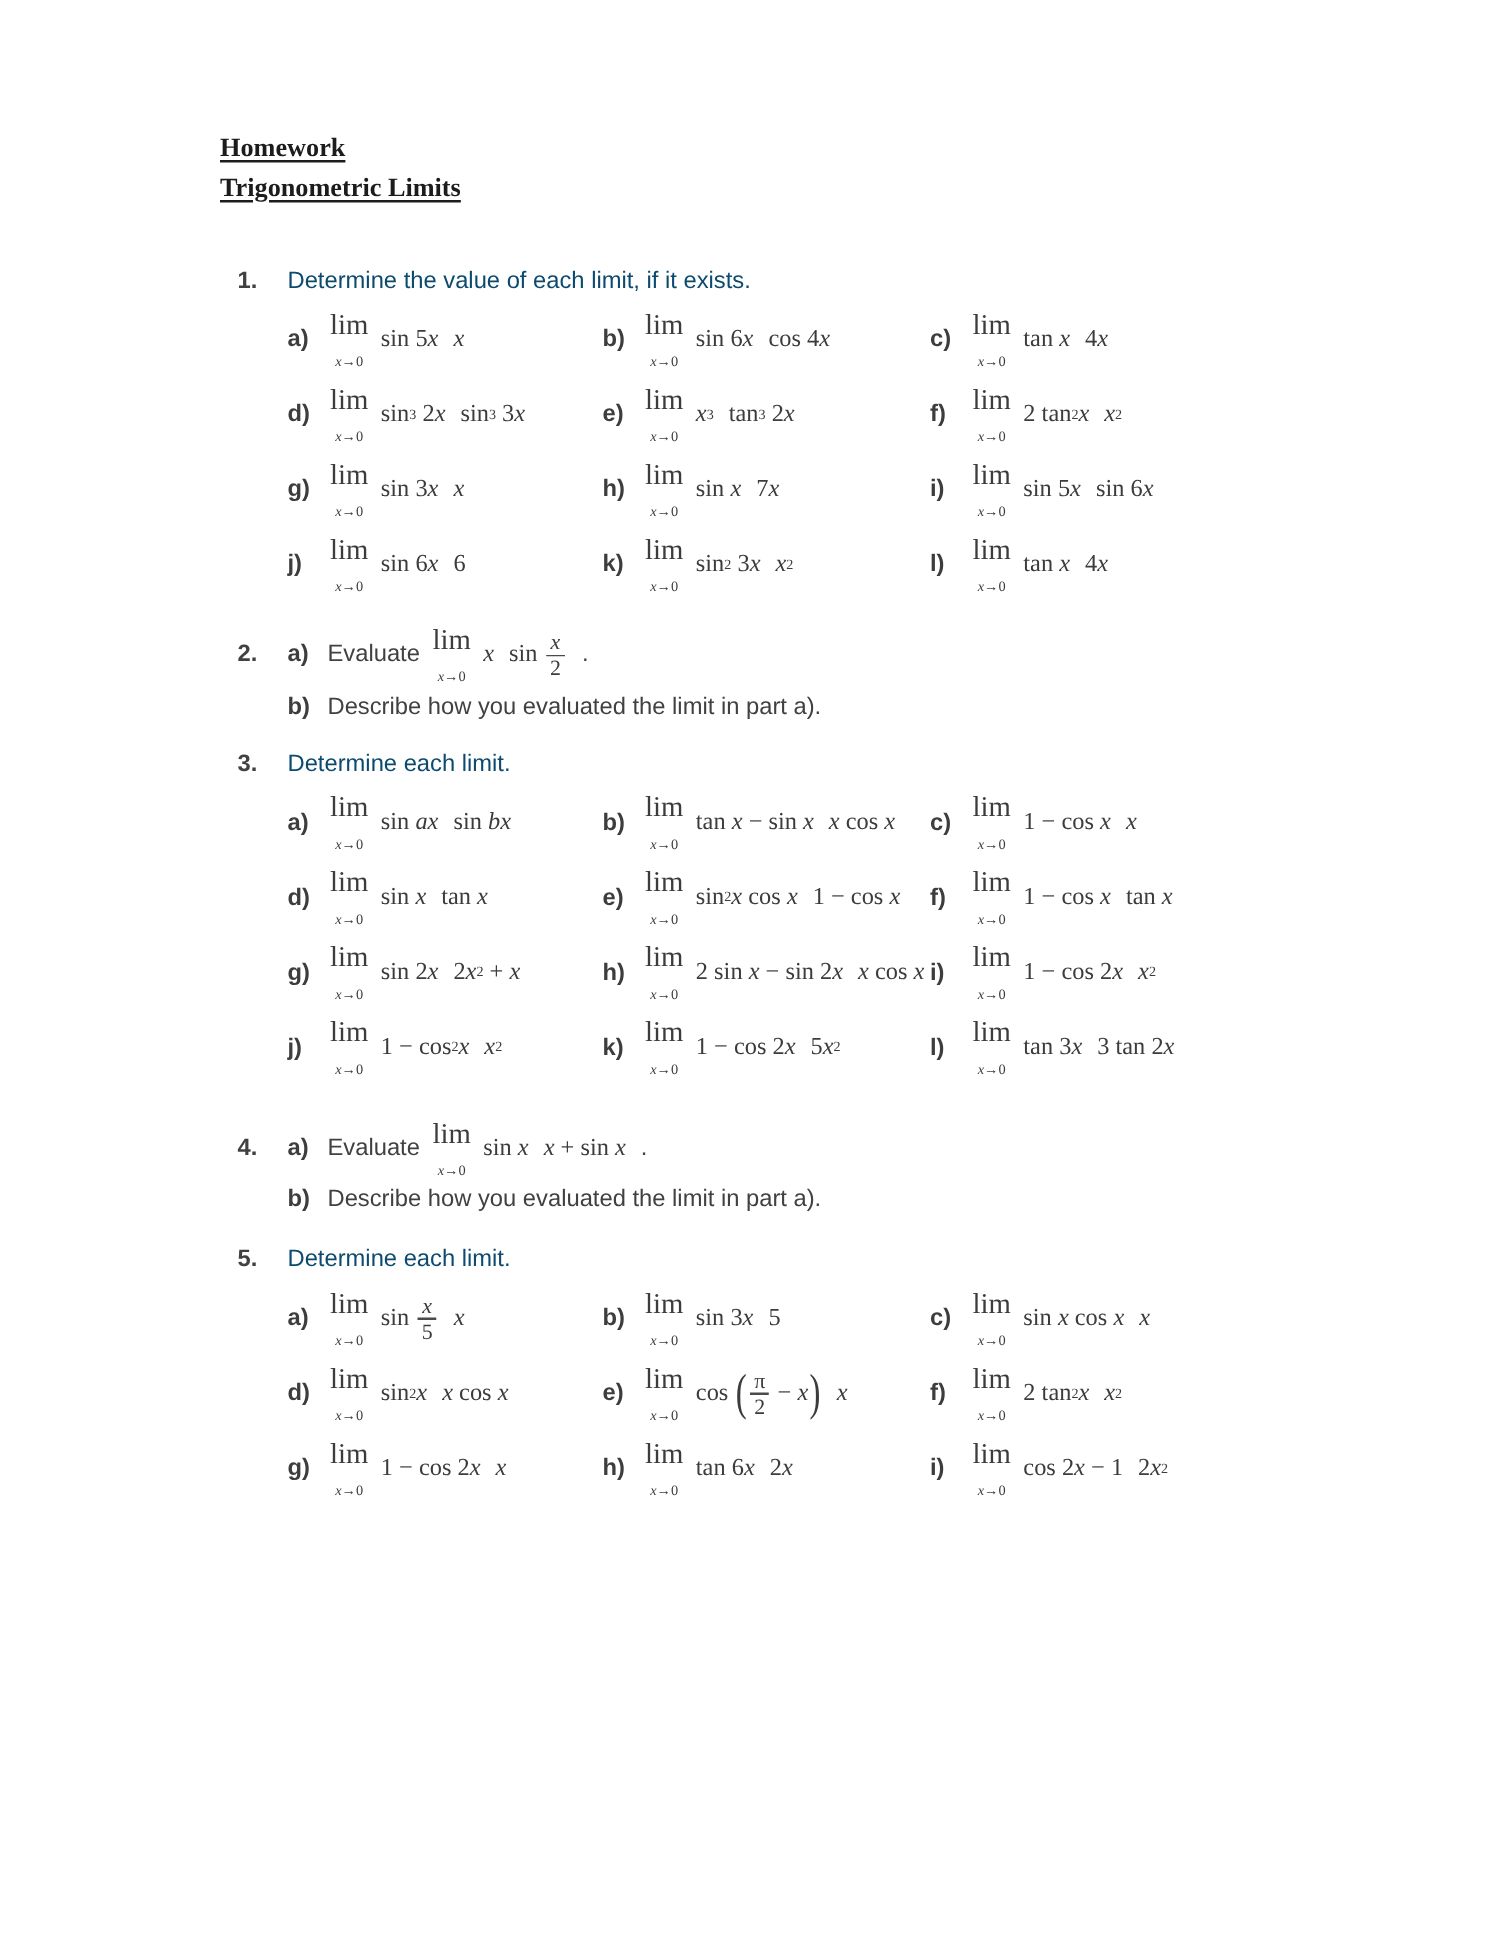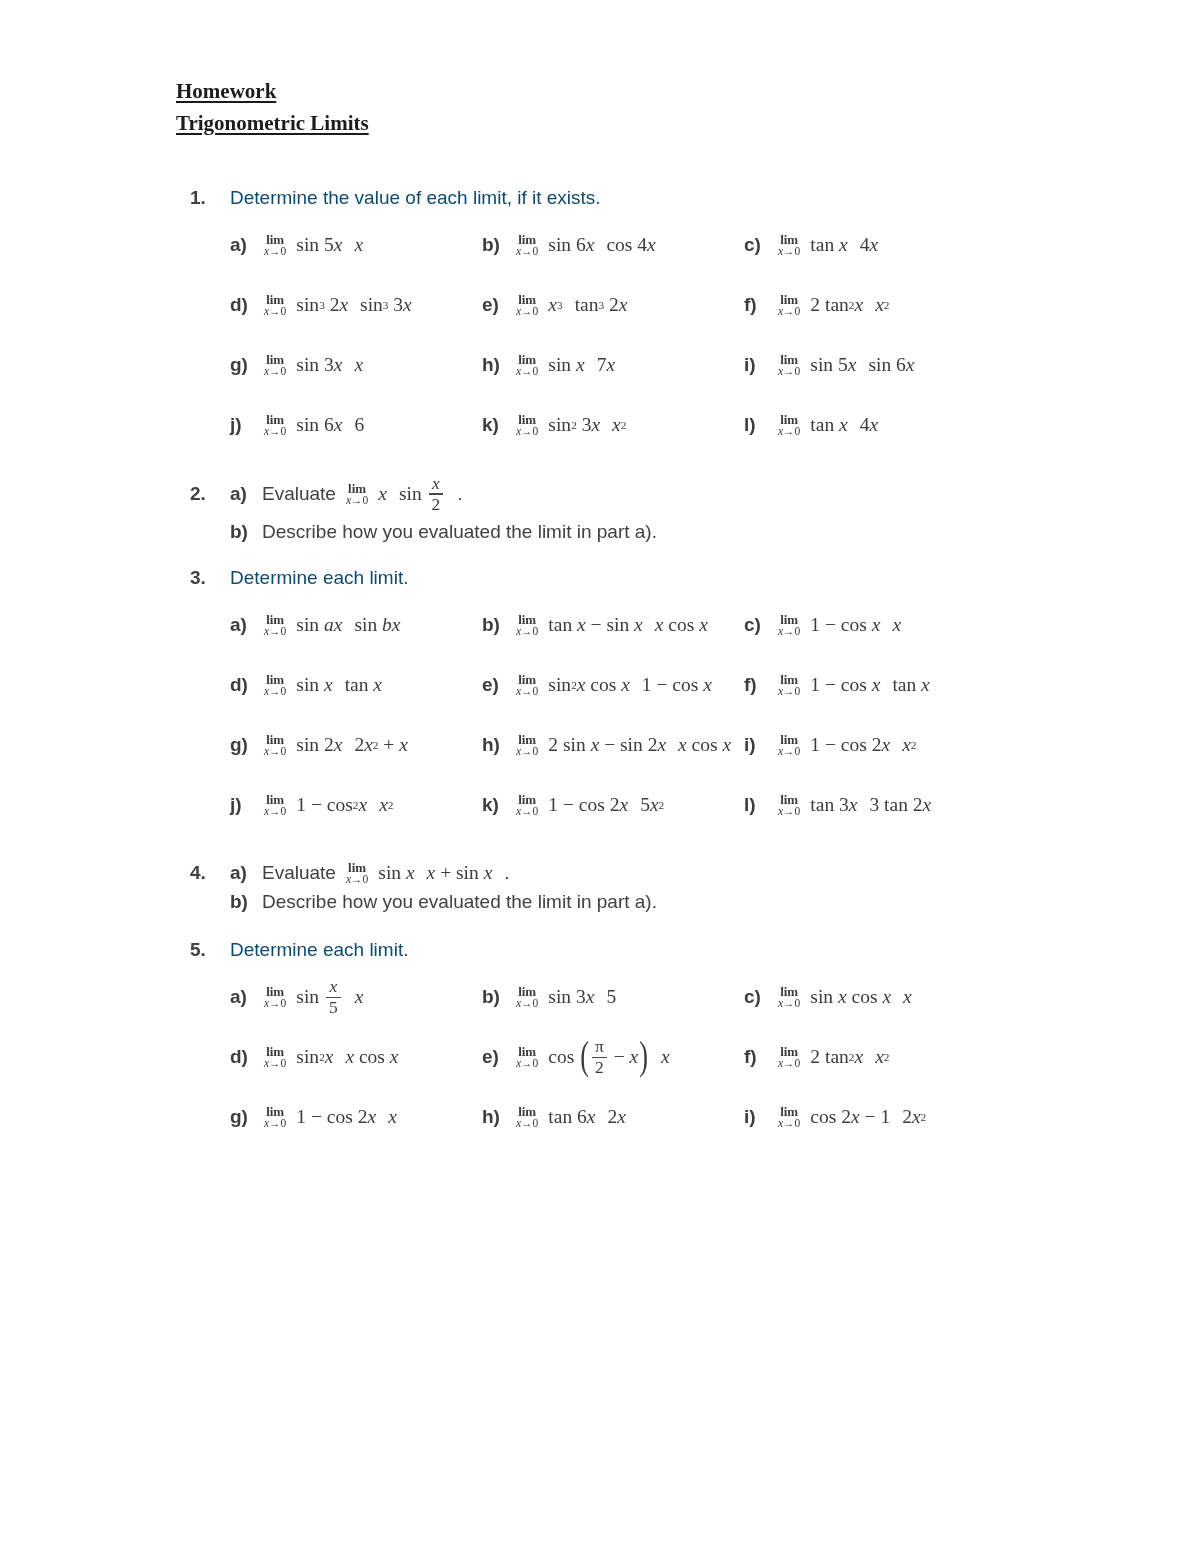--- a/index.html
+++ b/index.html
@@ -5,21 +5,21 @@
   html,body{margin:0;padding:0;background:#e8e8e8;}
   .page{
     position:relative;
     width:1200px;height:1553px;
     background:#ffffff;
     margin:0 auto;
     overflow:hidden;
     font-family:"Liberation Sans", sans-serif;
     color:#414141;
     box-sizing:border-box;
-    padding:76px 40px 0 176px;
+    padding:103px 40px 0 176px;
   }
   
   .header{font-family:"Liberation Serif", serif;color:#1c1c1c;}
   .h-line{
     font-size:21px;font-weight:bold;line-height:1.5;
     text-decoration:underline;
     text-decoration-thickness:2px;
     text-underline-offset:3px;
     width:fit-content;
   }
@@ -48,22 +48,22 @@
   .pr-label{width:32px;font-weight:bold;flex:none;color:#3d3d3d;}
   .pr-pre{margin-right:10px;}
   .pr-post{margin-left:6px;}
   
   .mexpr{
     display:inline-flex;align-items:center;
     font-family:"Liberation Serif", serif;
     font-size:19.5px;color:#3c3c3c;
   }
   .lim{display:inline-flex;flex-direction:column;align-items:center;margin-right:4px;line-height:1;flex:none;}
-  .lim .lw{font-size:13px;font-weight:bold;}
-  .lim .ls{font-size:11.5px;margin-top:0;white-space:nowrap;}
+  .lim .lw{font-size:23px;}
+  .lim .ls{font-size:11.5px;margin-top:14px;white-space:nowrap;}
   .frac{display:inline-flex;flex-direction:row;align-items:center;vertical-align:middle;}
   .fnum,.fden{
     display:flex;align-items:center;justify-content:center;
     padding:1px 6px;line-height:1.15;white-space:pre;
   }
   .fbar{height:1.6px;background:#4a4a4a;align-self:stretch;}
   .ifrac{display:inline-flex;flex-direction:column;align-items:center;font-size:0.9em;vertical-align:middle;margin:0 2px;}
   .inum,.iden{display:flex;align-items:center;justify-content:center;padding:0 3px;line-height:1.1;white-space:pre;}
   .ibar{height:1.3px;background:#4a4a4a;align-self:stretch;}
   .v{font-style:italic;}

